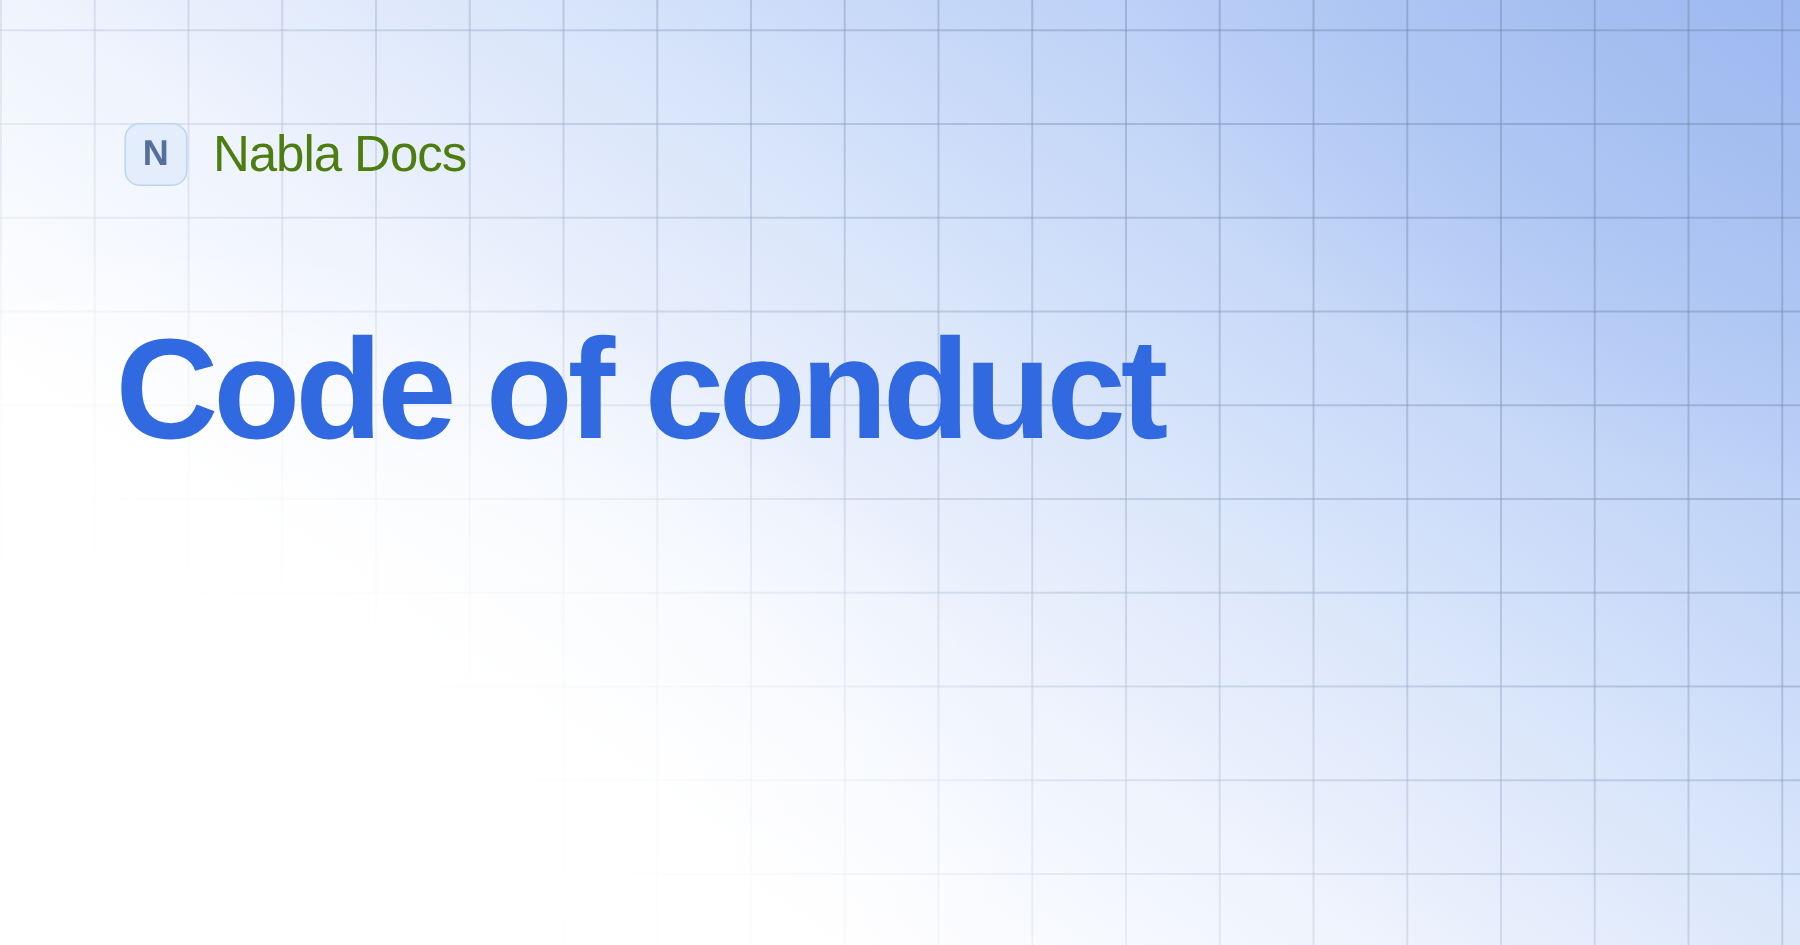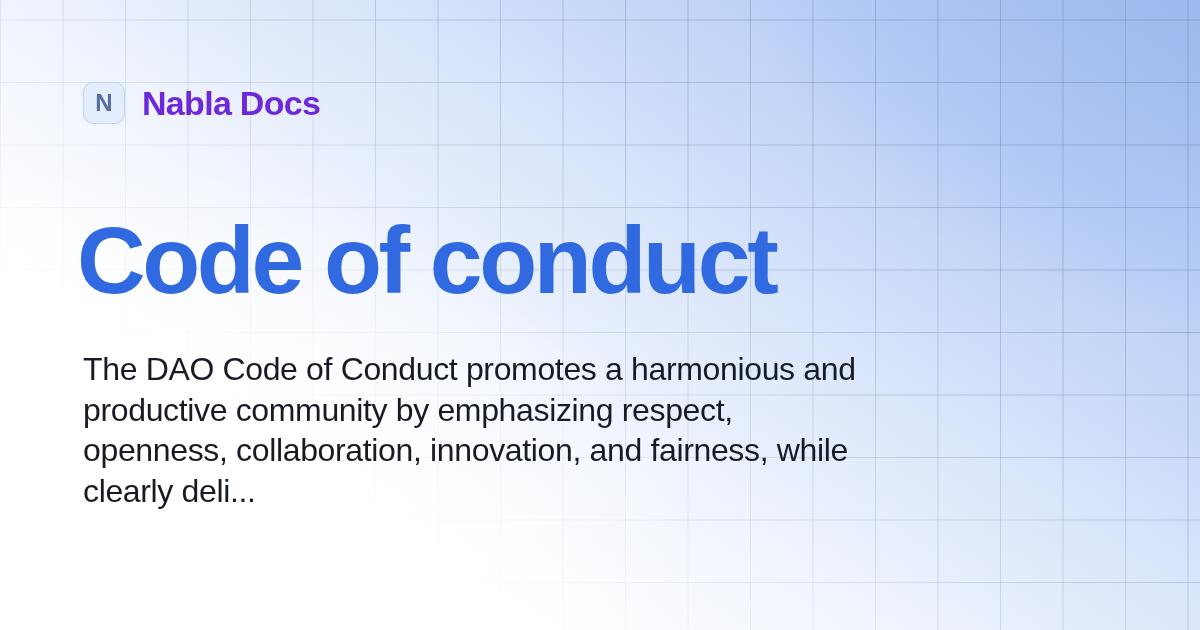--- a/index.html
+++ b/index.html
@@ -131,22 +131,22 @@
   .brand-badge-letter {
     font-size: 24px;
     font-weight: bold;
     color: #55709c;
     line-height: 1;
     letter-spacing: 0.2px;
   }
 
   .brand-name {
     font-size: 34px;
-    font-weight: bold;
-    color: #6d28d9;
+    font-weight: normal;
+    color: #4d7c0f;
     letter-spacing: -0.7px;
     line-height: 1;
     white-space: nowrap;
   }
 
   .page-title {
     position: absolute;
     top: 208px;
     left: -6px;
     margin: 0;
@@ -187,16 +187,15 @@
 
     <div class="brand">
       <div class="brand-badge">
         <span class="brand-badge-letter">N</span>
       </div>
       <span class="brand-name">Nabla Docs</span>
     </div>
 
     <h1 class="page-title">Code of conduct</h1>
 
-    <p class="page-description">The DAO Code of Conduct promotes a harmonious and productive community by emphasizing respect, openness, collaboration, innovation, and fairness, while clearly deli...</p>
 
   </div>
 </div>
 
 </body></html>

